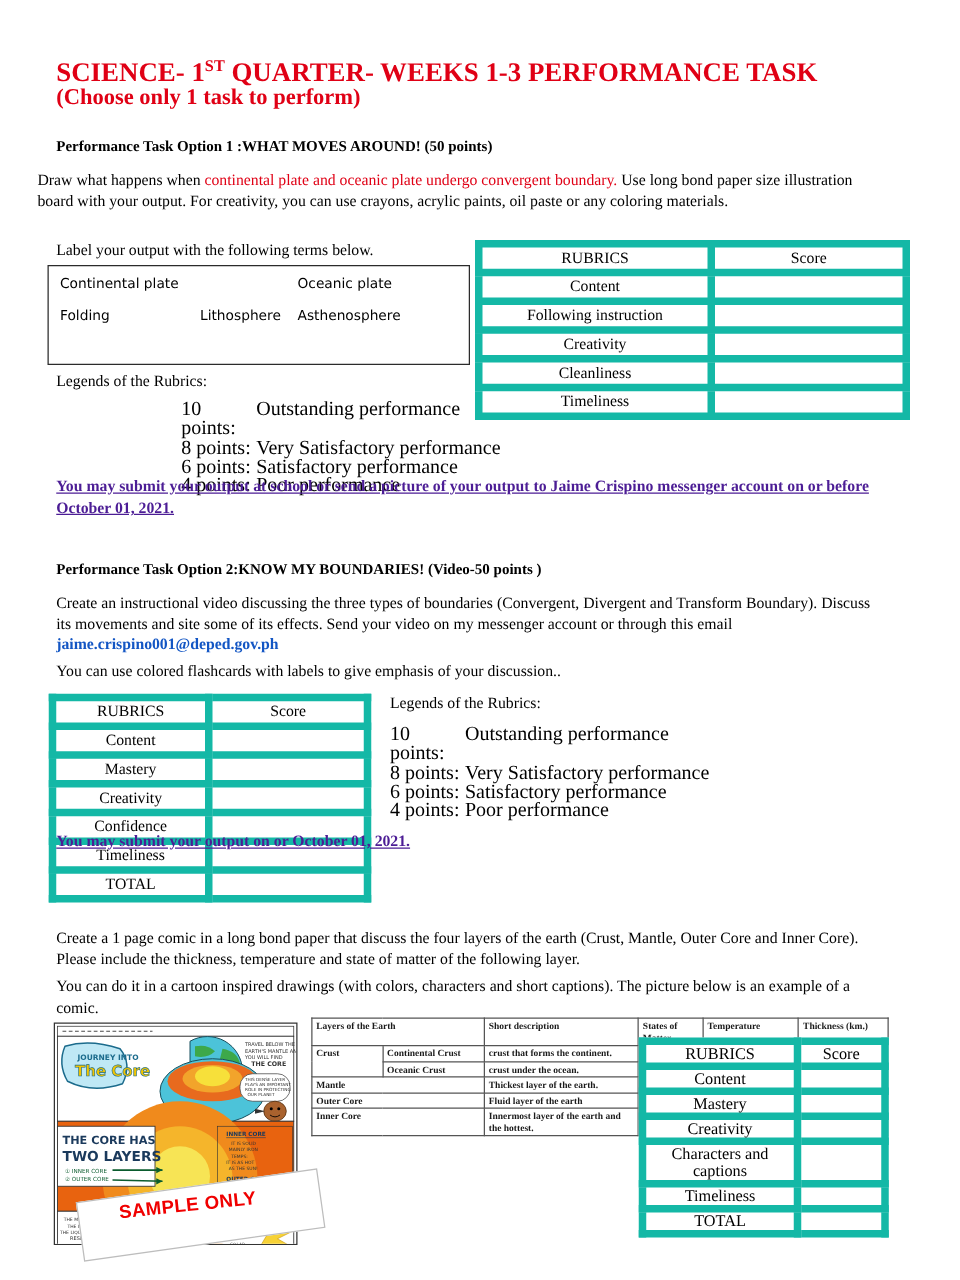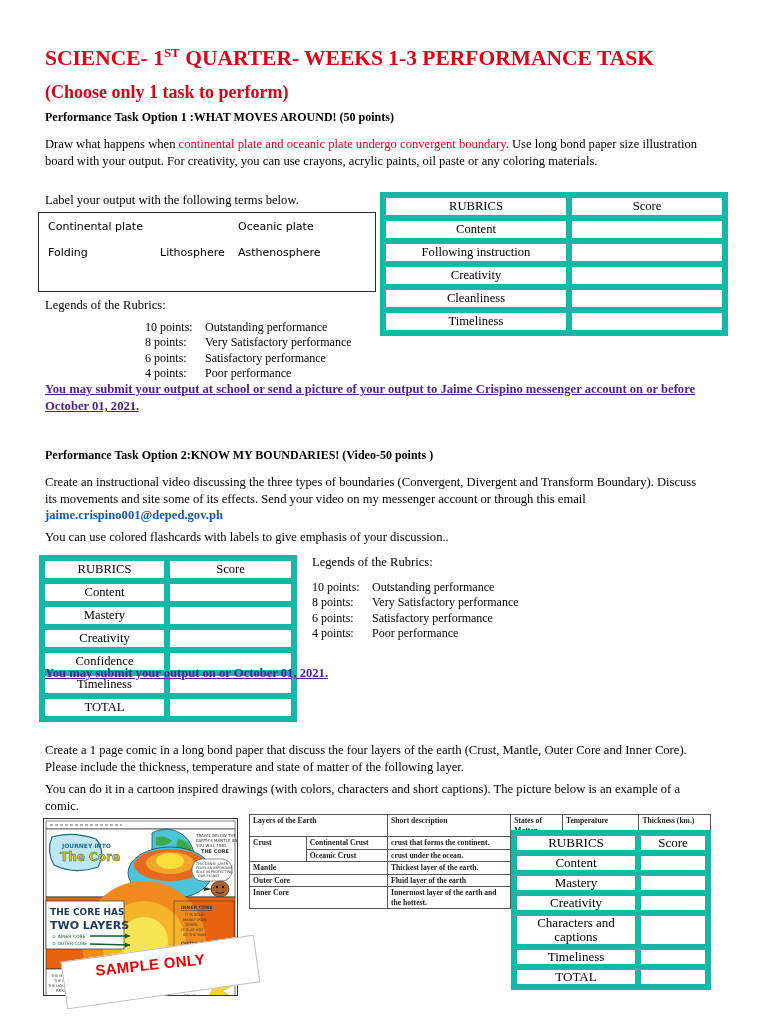--- a/index.html
+++ b/index.html
@@ -19,41 +19,41 @@
     position: absolute; left: 45px; top: 40px; width: 700px;
     color: #e00015;
     font-weight: bold;
     font-size: 21.5px;
     line-height: 25px;
     letter-spacing: 0px;
   }
   .main-title .sup { font-size: 13px; vertical-align: super; }
   .subtitle {
     position: absolute; left: 45px; top: 66px; width: 700px;
-    color: #e00015; font-weight: bold; font-size: 18px; line-height: 22px; margin-top: 15px;
+    color: #e00015; font-weight: bold; font-size: 18px; line-height: 22px;
   }
 
   
   .opt-head {
     position: absolute;
     font-weight: bold; font-size: 12px; text-align: left;
     width: 660px; left: 45px;
   }
   .para {
     position: absolute; font-size: 12.6px; line-height: 16.5px;
     text-align: left;
   }
   .red { color: #e00015; }
   .link-blue {
     color: #4c1d95; font-weight: bold; text-decoration: underline;
   }
   .email-blue { color: #1356c4; font-weight: bold; }
 
   .legend-block {
-    position: absolute; font-size: 12px; line-height: 15.3px;
+    position: absolute; font-size: 16px; line-height: 15.3px;
   }
   .legend-row { display: flex; }
   .legend-pts { width: 60px; }
 
   
   table.rub {
     border-collapse: collapse;
     font-size: 12.6px;
     background: #fff;
   }
@@ -144,21 +144,21 @@
 
 <div class="page">
 
   <div class="main-title">
     <span>SCIENCE</span><span>- 1</span><span class="sup">ST</span><span> QUARTER- WEEKS 1-3  PERFORMANCE TASK</span>
   </div>
   <div class="subtitle">(Choose only 1 task to perform)</div>
 
   <div class="opt-head" style="top:110px;">Performance Task Option 1 :WHAT MOVES AROUND! (50 points)</div>
 
-  <div class="para" style="left:45px; top:136px; width:662px;">
+  <div class="para" style="left:30px; top:136px; width:662px;">
     <span>Draw what happens when </span><span class="red">continental plate and oceanic plate undergo convergent boundary.</span><span>  Use long bond paper size illustration board with your output. For creativity, you can use crayons, acrylic paints, oil paste or any coloring materials.</span>
   </div>
 
   <div class="para" style="left:45px; top:192px; width:330px;">Label your output with the following terms below.</div>
 
   <div class="terms-box">
     <div class="terms-row">
       <span>Continental  plate</span>
       <span></span>
       <span>Oceanic plate</span>

